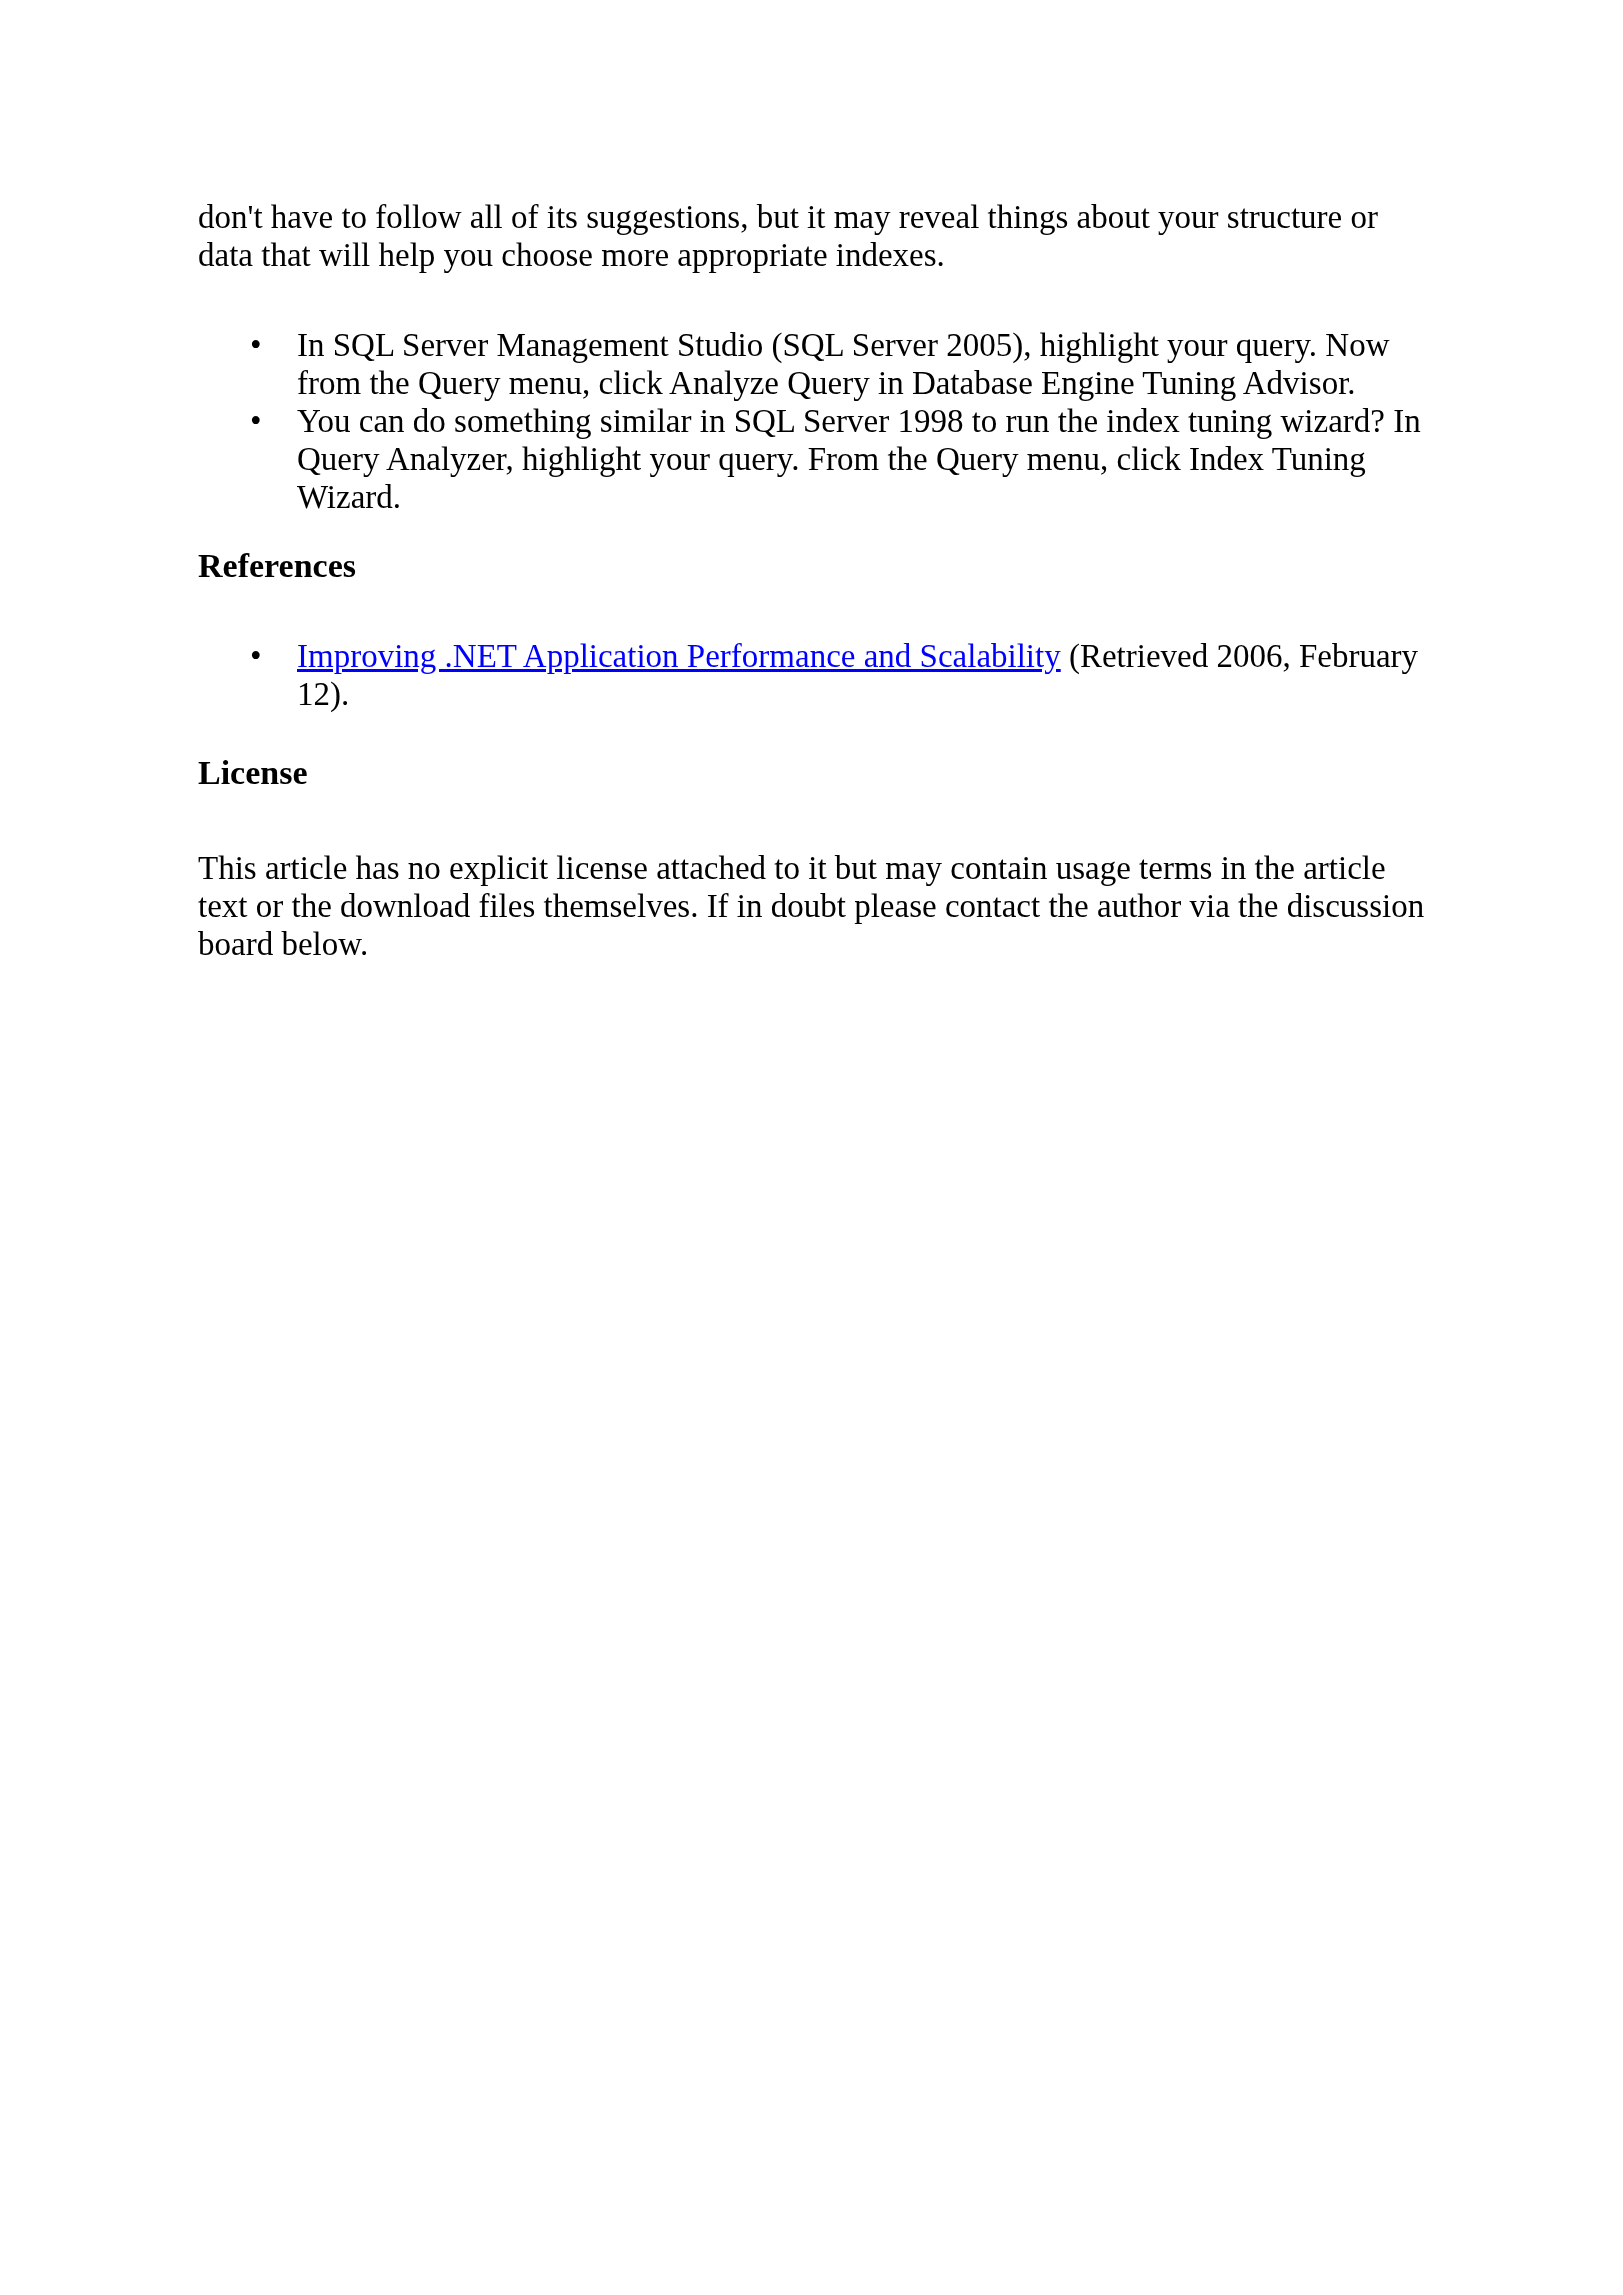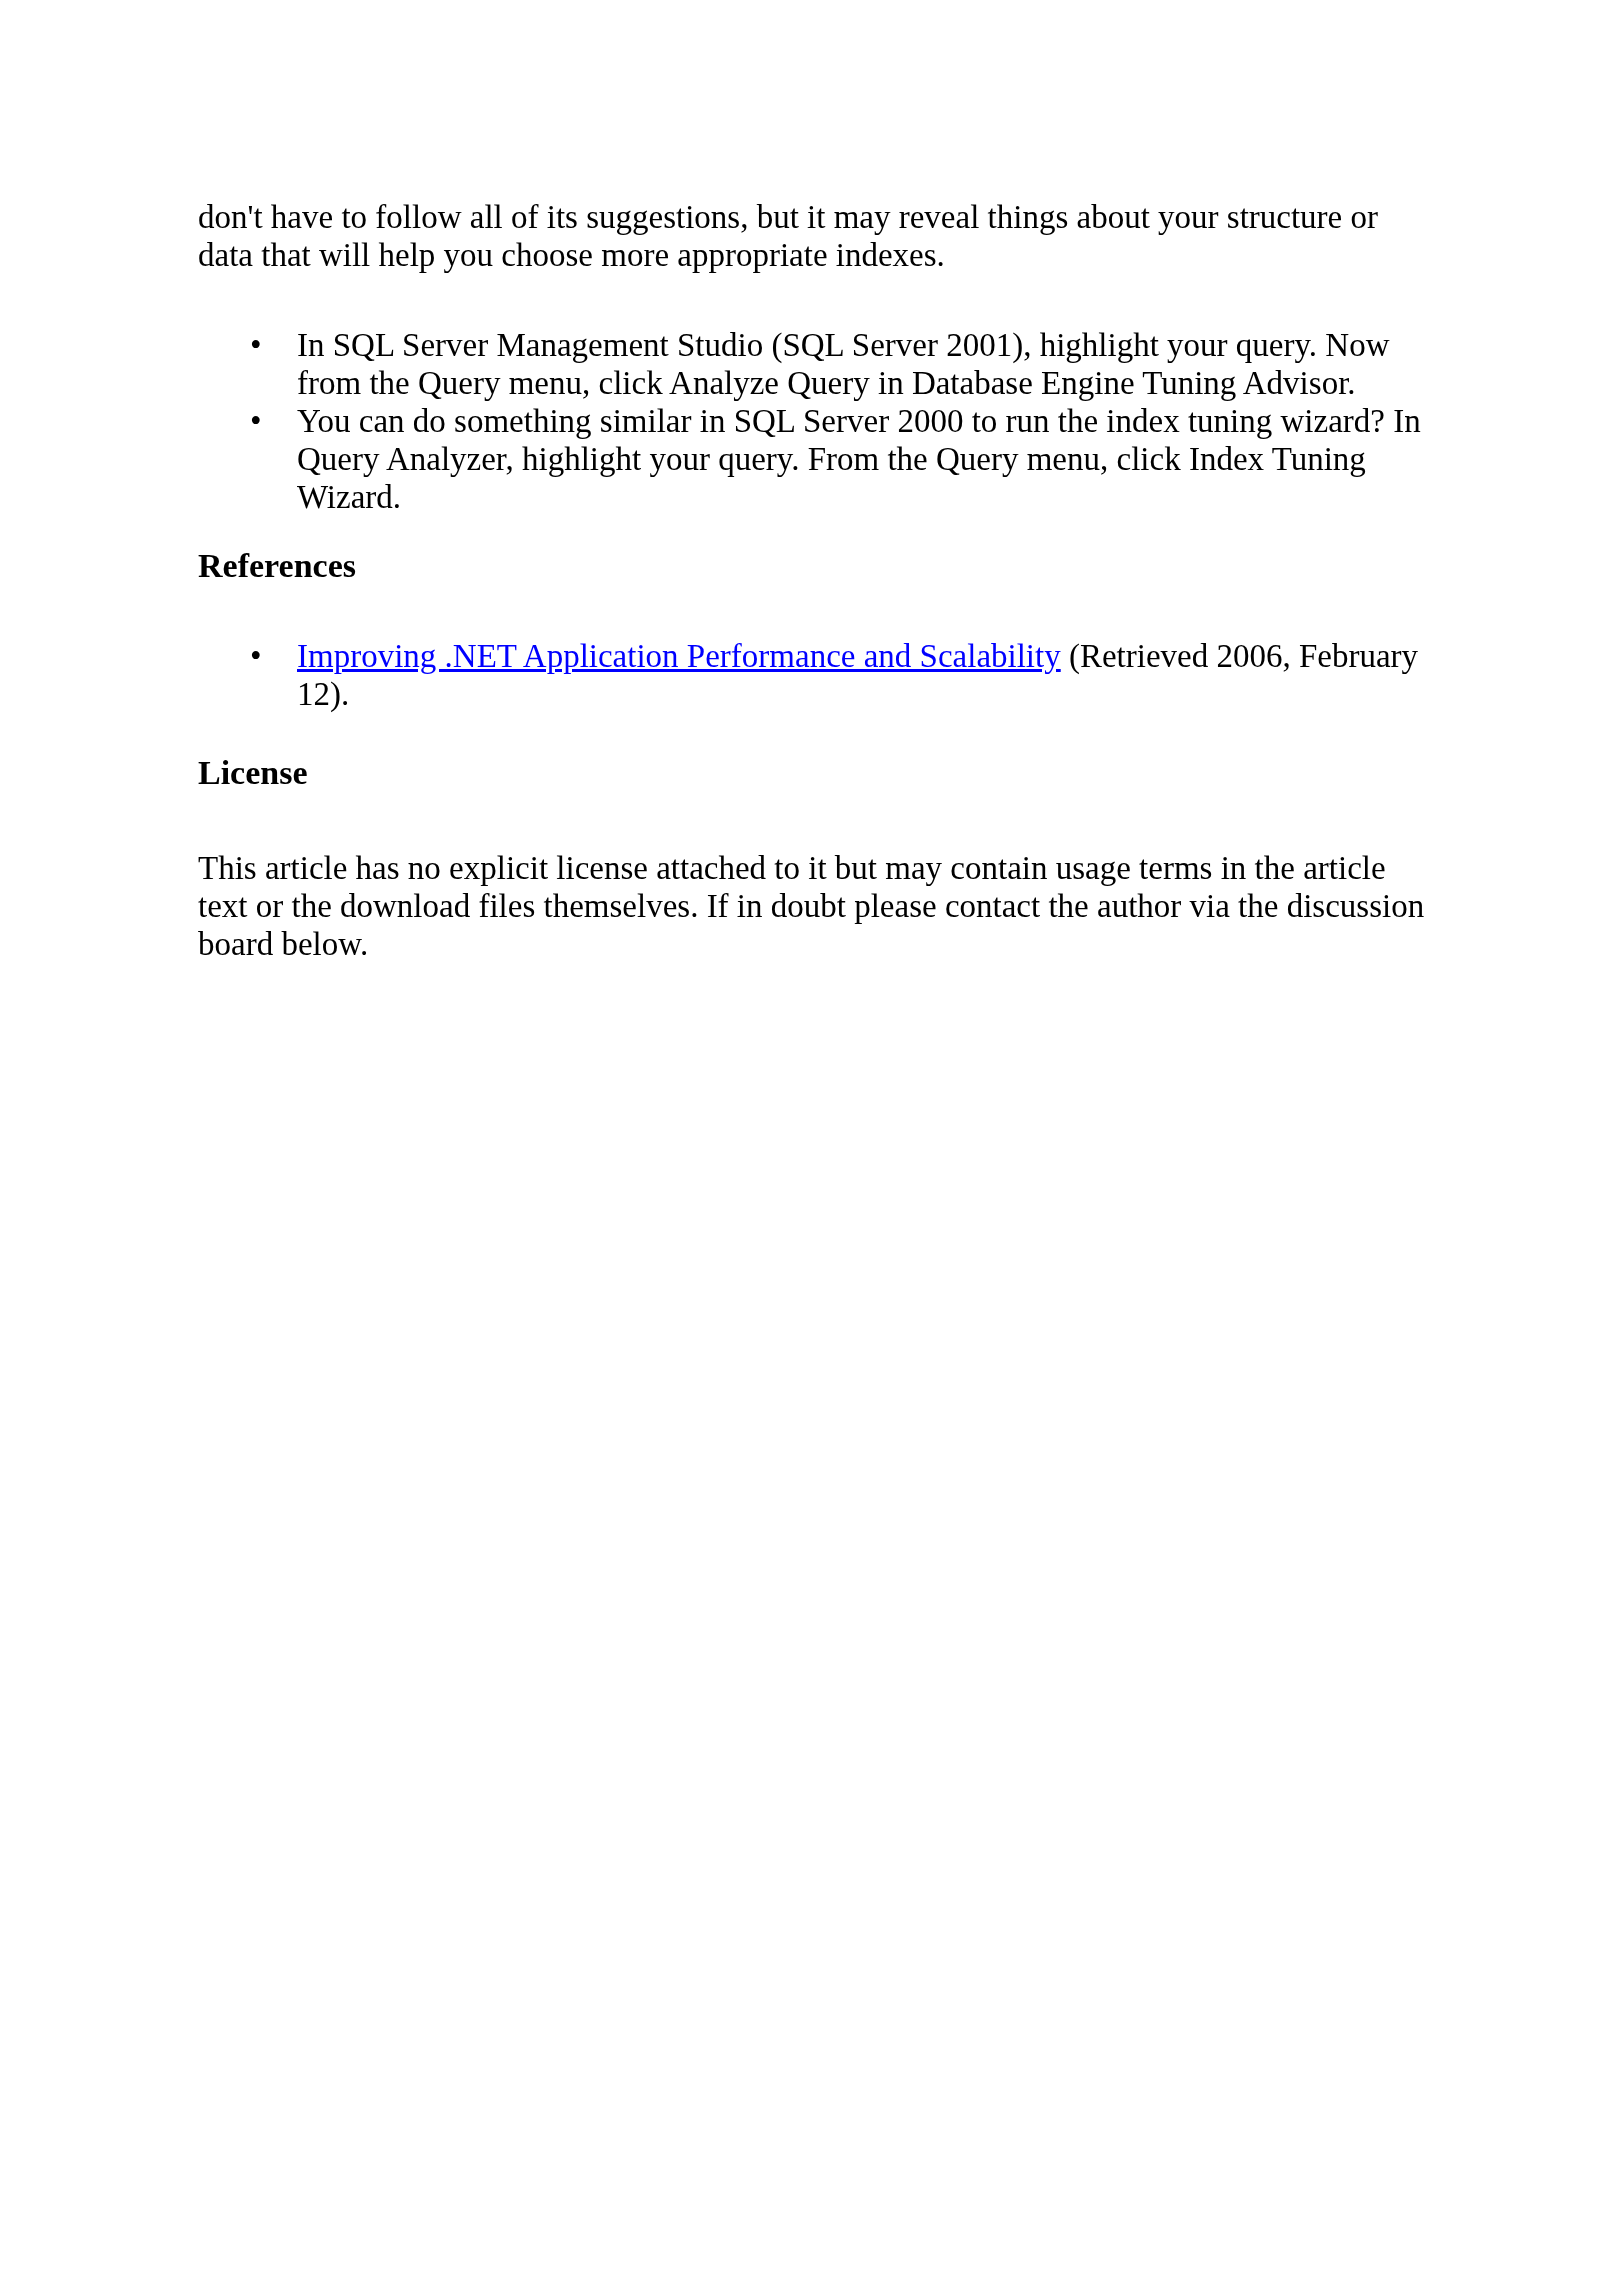--- a/index.html
+++ b/index.html
@@ -65,22 +65,22 @@
   .license-footer   { margin-top: 35px; }
 </style>
 </head>
 <body>
 
 <div class="page">
 
   <p class="body-text">don't have to follow all of its suggestions, but it may reveal things about your structure or data that will help you choose more appropriate indexes.</p>
 
   <ul class="bullet-list tips-list">
-    <li class="body-text">In SQL Server Management Studio (SQL Server 2001), highlight your query. Now from the Query menu, click Analyze Query in Database Engine Tuning Advisor.</li>
-    <li class="body-text">You can do something similar in SQL Server 2000 to run the index tuning wizard? In Query Analyzer, highlight your query. From the Query menu, click Index Tuning Wizard.</li>
+    <li class="body-text">In SQL Server Management Studio (SQL Server 2005), highlight your query. Now from the Query menu, click Analyze Query in Database Engine Tuning Advisor.</li>
+    <li class="body-text">You can do something similar in SQL Server 1998 to run the index tuning wizard? In Query Analyzer, highlight your query. From the Query menu, click Index Tuning Wizard.</li>
   </ul>
 
   <h2 class="heading references-head">References</h2>
 
   <ul class="bullet-list references-list">
     <li class="body-text">
       <a class="doc-link" href="#">Improving .NET Application Performance and Scalability</a><span> (Retrieved 2006, February 12).</span>
     </li>
   </ul>
 

